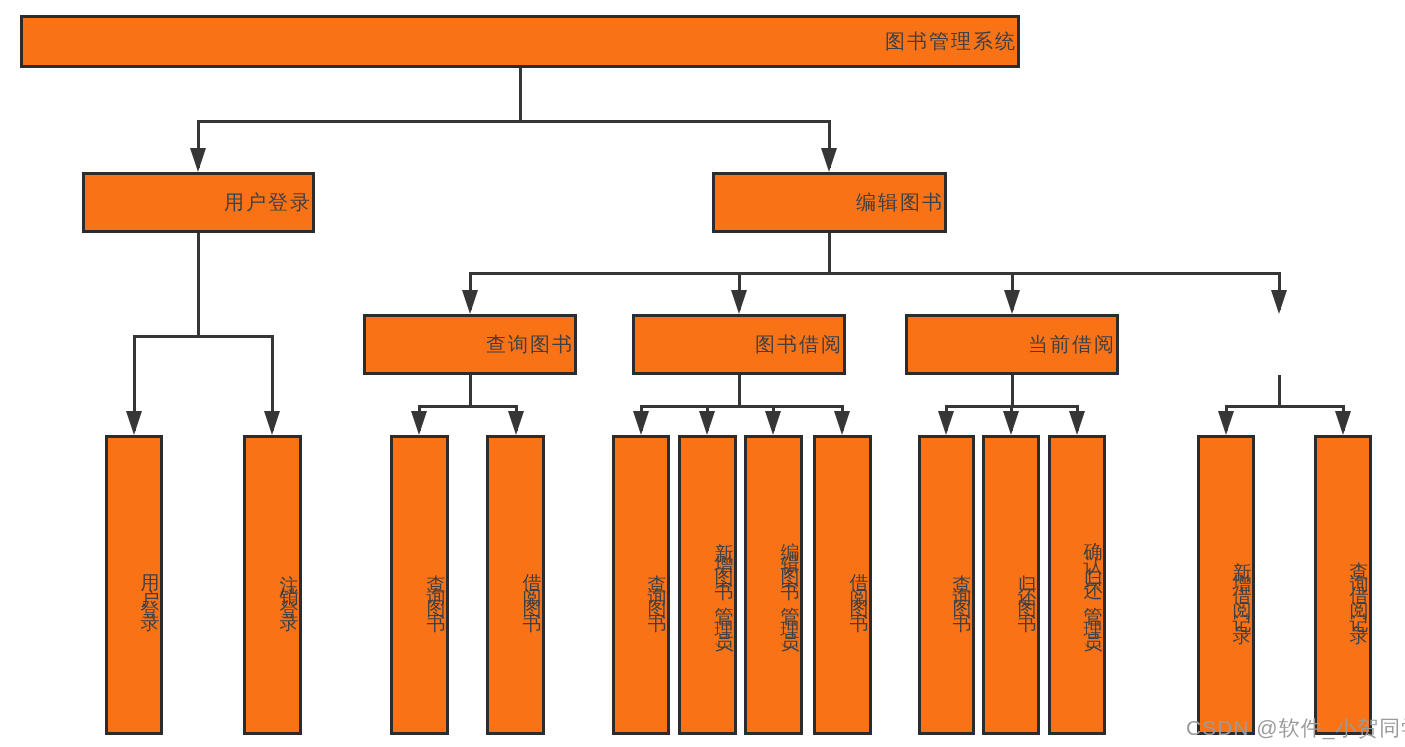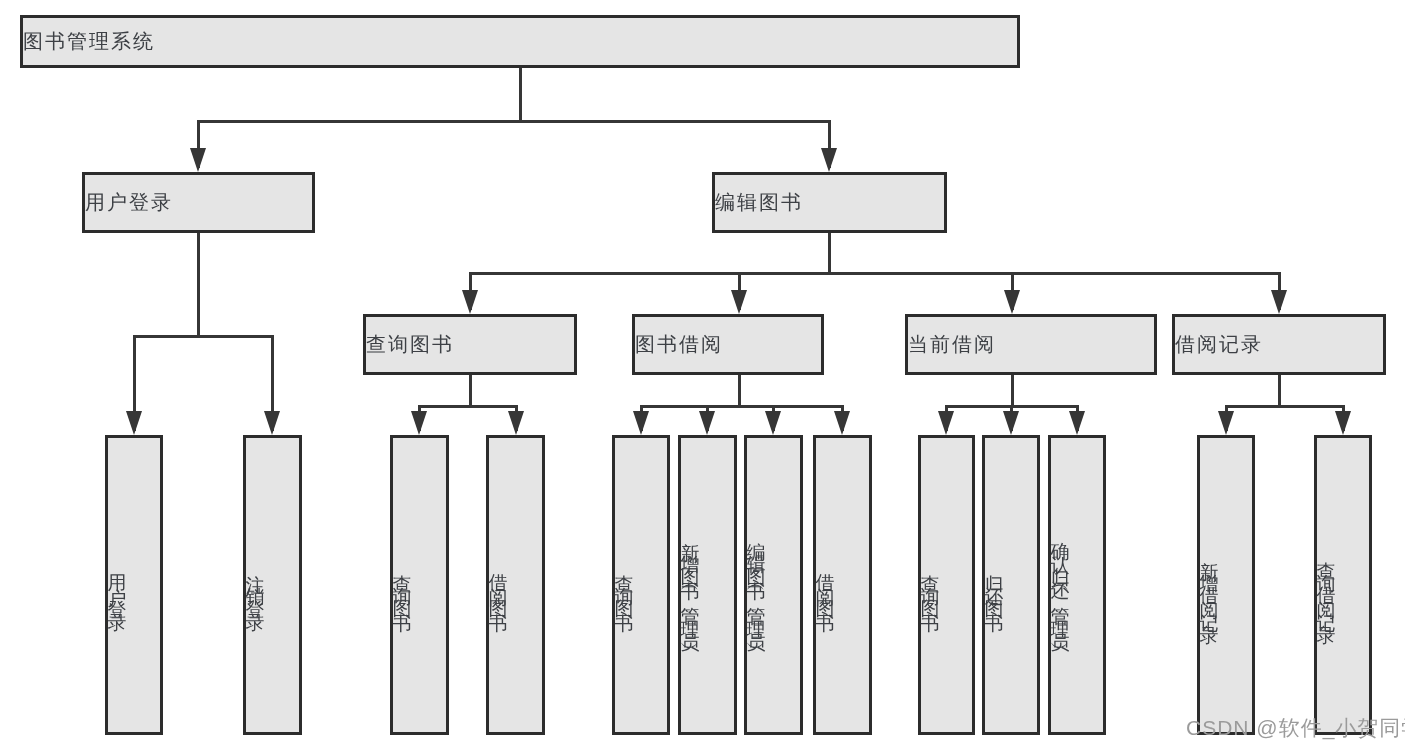--- a/index.html
+++ b/index.html
@@ -5,22 +5,22 @@
   html, body { margin:0; padding:0; background:#ffffff; }
   #canvas {
     position:relative; width:1405px; height:747px;
     background:var(--bg,#ffffff);
     font-family:"Liberation Sans","DejaVu Sans",sans-serif;
     overflow:hidden;
   }
   .node {
     position:absolute; box-sizing:border-box;
     border:3px solid var(--border,#2c2c2c);
-    background:#e5e5e5; z-index:1;
-    display:flex; align-items:center; justify-content:flex-start;
+    background:#f97316; z-index:1;
+    display:flex; align-items:center; justify-content:flex-end;
     color:var(--text,#3d4045);
   }
   .node.h .label { font-size:20px; letter-spacing:2px; white-space:nowrap; }
   .node.v .label {
     writing-mode:vertical-rl; text-orientation:mixed;
     font-size:19px; letter-spacing:13px; line-height:1;
   }
   .cline { position:absolute; background:var(--line,#363636); z-index:0; }
   .arrow {
     position:absolute; width:0; height:0; z-index:2;
@@ -95,28 +95,25 @@
     </div>
     <div class="node h" style="left: 82px; top: 172px; width: 233px; height: 61px;">
       <span class="label">用户登录</span>
     </div>
     <div class="node h" style="left: 712px; top: 172px; width: 235px; height: 61px;">
       <span class="label">编辑图书</span>
     </div>
     <div class="node h" style="left: 363px; top: 314px; width: 214px; height: 61px;">
       <span class="label">查询图书</span>
     </div>
-    <div class="node h" style="left: 632px; top: 314px; width: 192px; height: 61px;">
+    <div class="node h" style="left: 632px; top: 314px; width: 214px; height: 61px;">
       <span class="label">图书借阅</span>
     </div>
-    <div class="node h" style="left: 905px; top: 314px; width: 252px; height: 61px;">
+    <div class="node h" style="left: 905px; top: 314px; width: 214px; height: 61px;">
       <span class="label">当前借阅</span>
-    </div>
-    <div class="node h" style="left: 1172px; top: 314px; width: 214px; height: 61px;">
-      <span class="label">借阅记录</span>
     </div>
     <div class="node v" style="left: 105px; top: 435px; width: 58px; height: 300px;">
       <span class="label">用户登录</span>
     </div>
     <div class="node v" style="left: 243px; top: 435px; width: 59px; height: 300px;">
       <span class="label">注销登录</span>
     </div>
     <div class="node v" style="left: 390px; top: 435px; width: 59px; height: 300px;">
       <span class="label">查询图书</span>
     </div>

